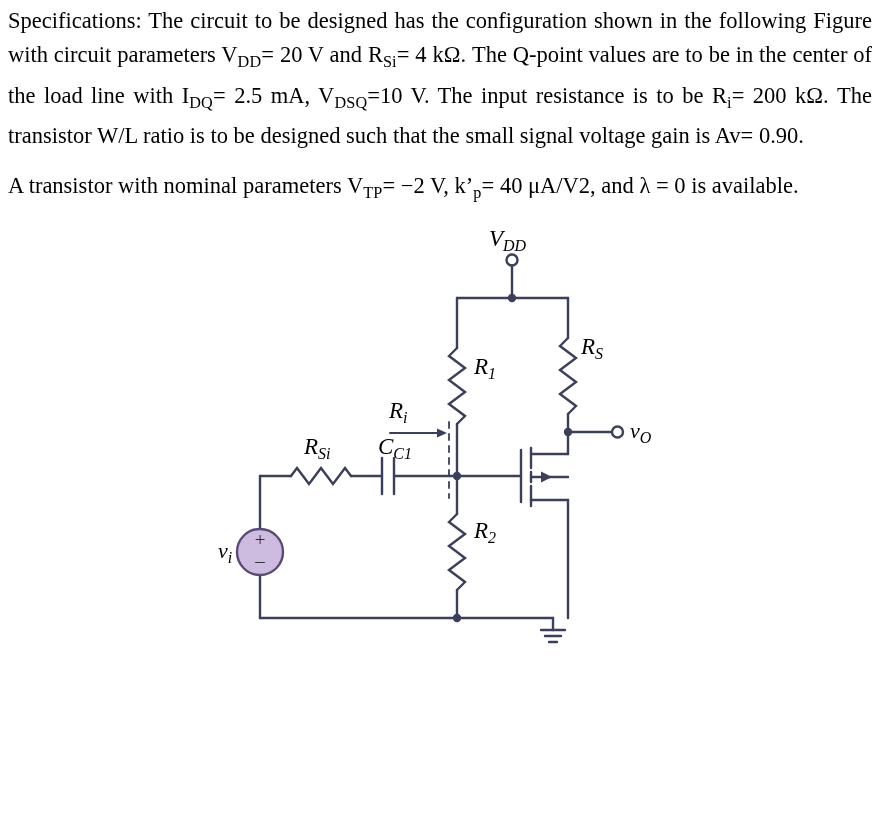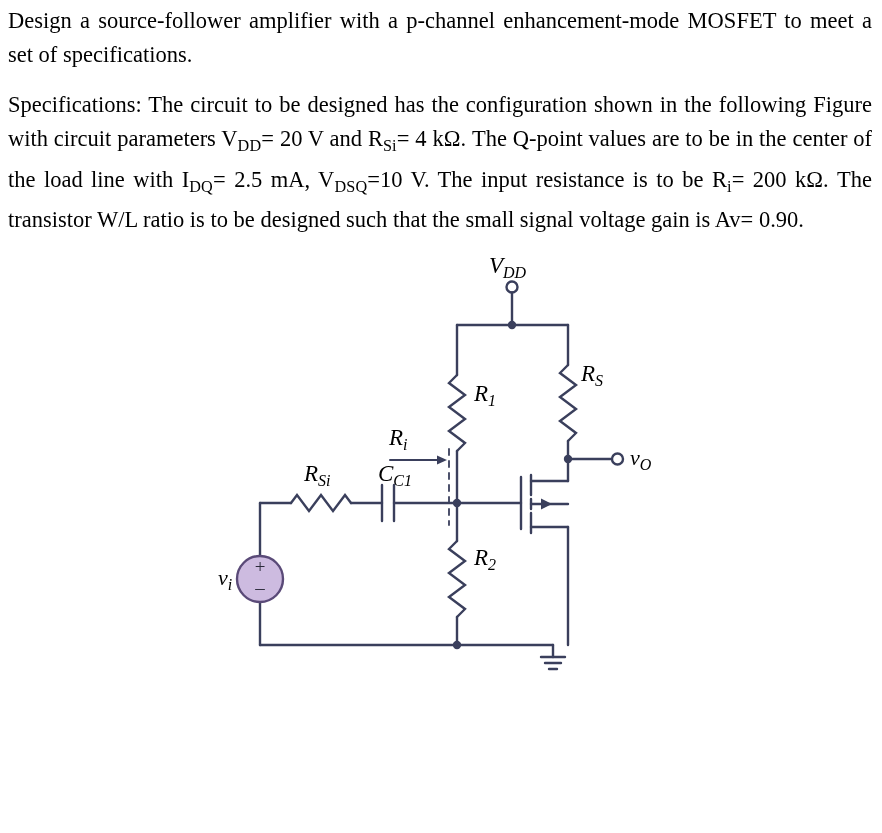--- a/index.html
+++ b/index.html
@@ -48,24 +48,24 @@
     position: absolute;
     left: 0;
     top: 0;
   }
 </style>
 </head>
 <body>
 
 <div class="page">
 
-  <p class="para">Design a source-follower amplifier with a p-channel enhancement-mode MOSFET to meet a set of specifications.</p>
 
   <p class="para"><span>Specifications: The circuit to be designed has the configuration shown in the following Figure with circuit parameters V</span><span class="sub">DD</span><span>= 20 V and R</span><span class="sub">Si</span><span>= 4 kΩ. The Q-point values are to be in the center of the load line with I</span><span class="sub">DQ</span><span>= 2.5 mA, V</span><span class="sub">DSQ</span><span>=10 V. The input resistance is to be R</span><span class="sub">i</span><span>= 200 kΩ. The transistor W/L ratio is to be designed such that the small signal voltage gain is Av= 0.90.</span></p>
 
+  <p class="para last-nojust"><span>A transistor with nominal parameters V</span><span class="sub">TP</span><span>= −2 V, k’</span><span class="sub">p</span><span>= 40 μA/V2, and λ = 0 is available.</span></p>
 
   <div class="fig-wrap">
     <svg class="circuit" width="882" height="420" viewBox="0 0 882 420">
       <g stroke="#3a3f5c" stroke-width="2.4" fill="none" stroke-linecap="round">
 
         <circle cx="512" cy="34" r="5.5" fill="#ffffff"></circle>
         <line x1="512" y1="39.5" x2="512" y2="72"></line>
 
         <line x1="457" y1="72" x2="568" y2="72"></line>
         <circle cx="512" cy="72" r="4.2" fill="#3a3f5c" stroke="none"></circle>

